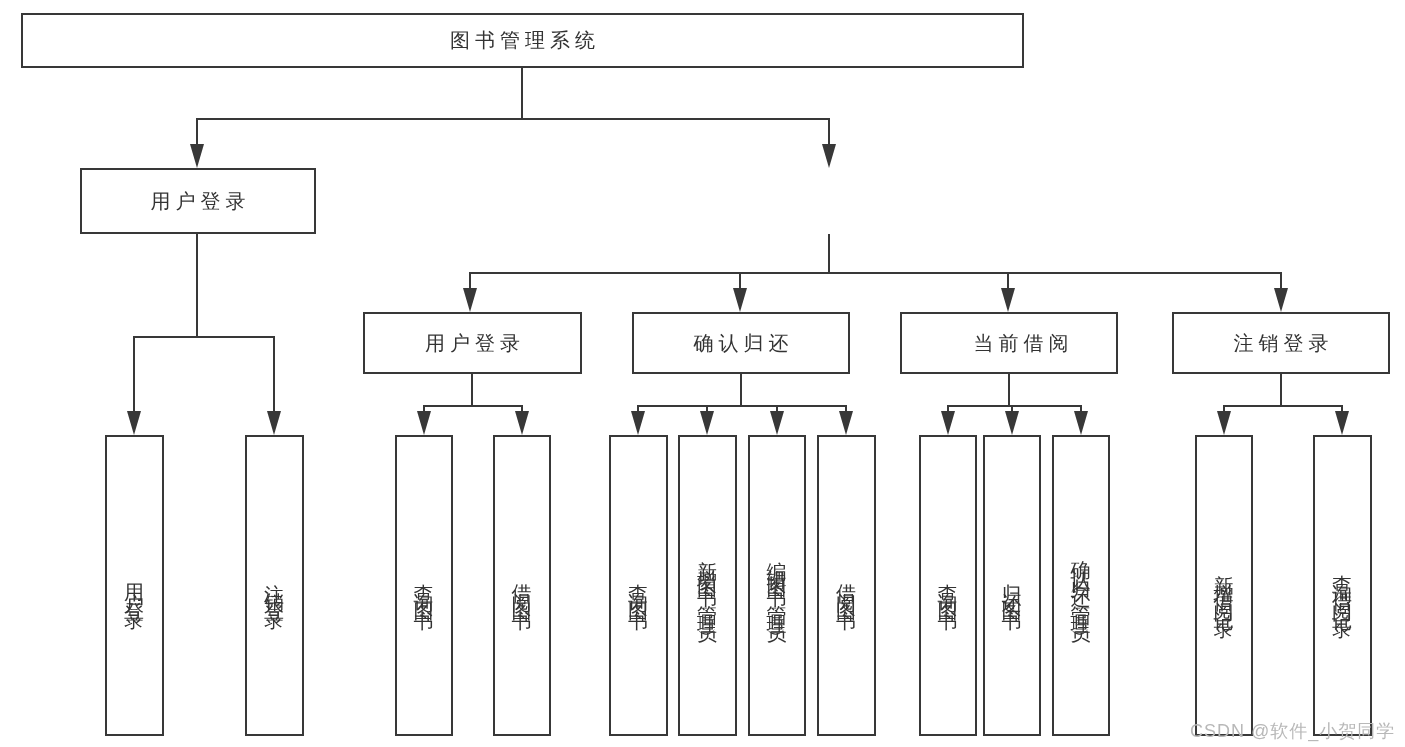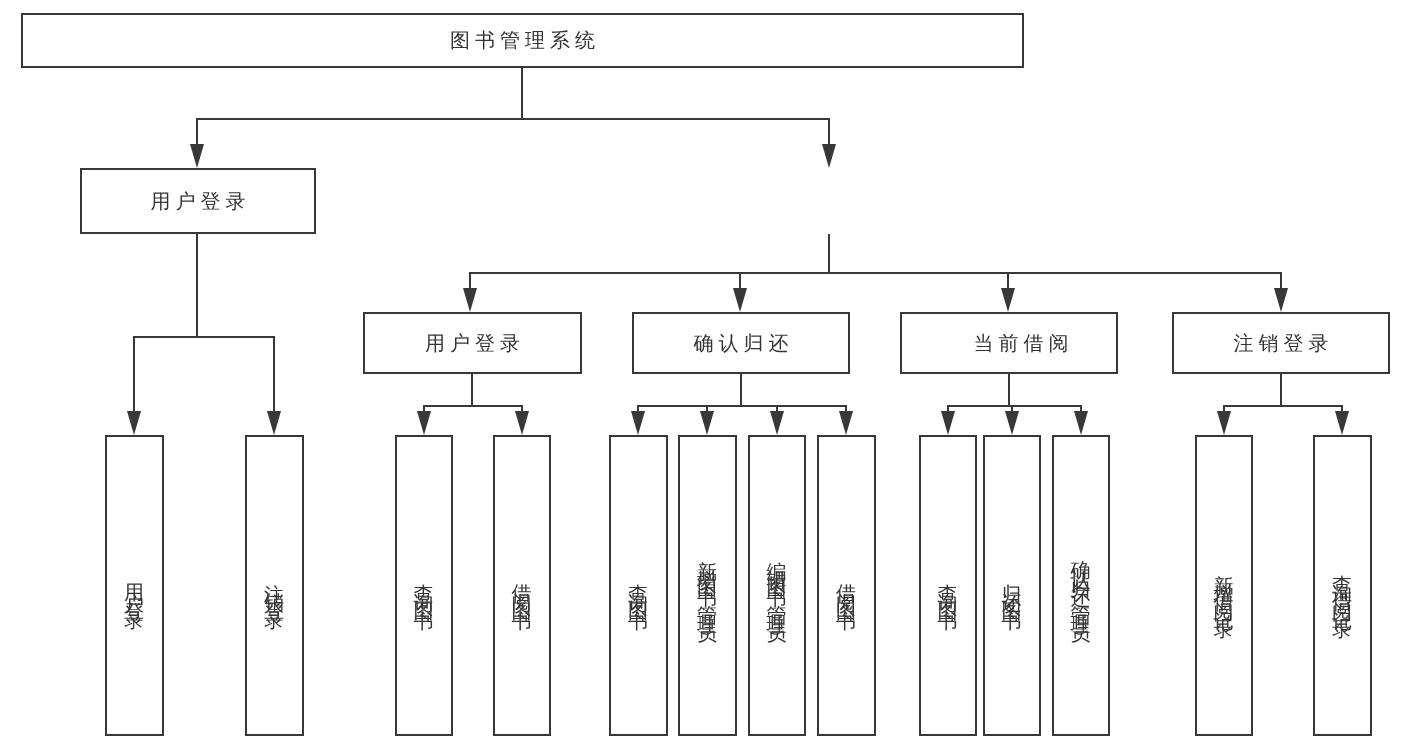--- a/index.html
+++ b/index.html
@@ -159,13 +159,14 @@
   <div class="vline" style="left:1080px;top:405px;height:8px;"></div>
   <div class="arrow" style="left:1074px;top:411px;"></div>
 
   <div class="vline" style="left:1280px;top:374px;height:31px;"></div>
   <div class="hline" style="left:1223px;top:405px;width:120px;"></div>
   <div class="vline" style="left:1223px;top:405px;height:8px;"></div>
   <div class="arrow" style="left:1217px;top:411px;"></div>
   <div class="vline" style="left:1341px;top:405px;height:8px;"></div>
   <div class="arrow" style="left:1335px;top:411px;"></div>
 
+  <div class="watermark">CSDN @软件_小贺同学</div>
 </div>
 
 </body></html>

